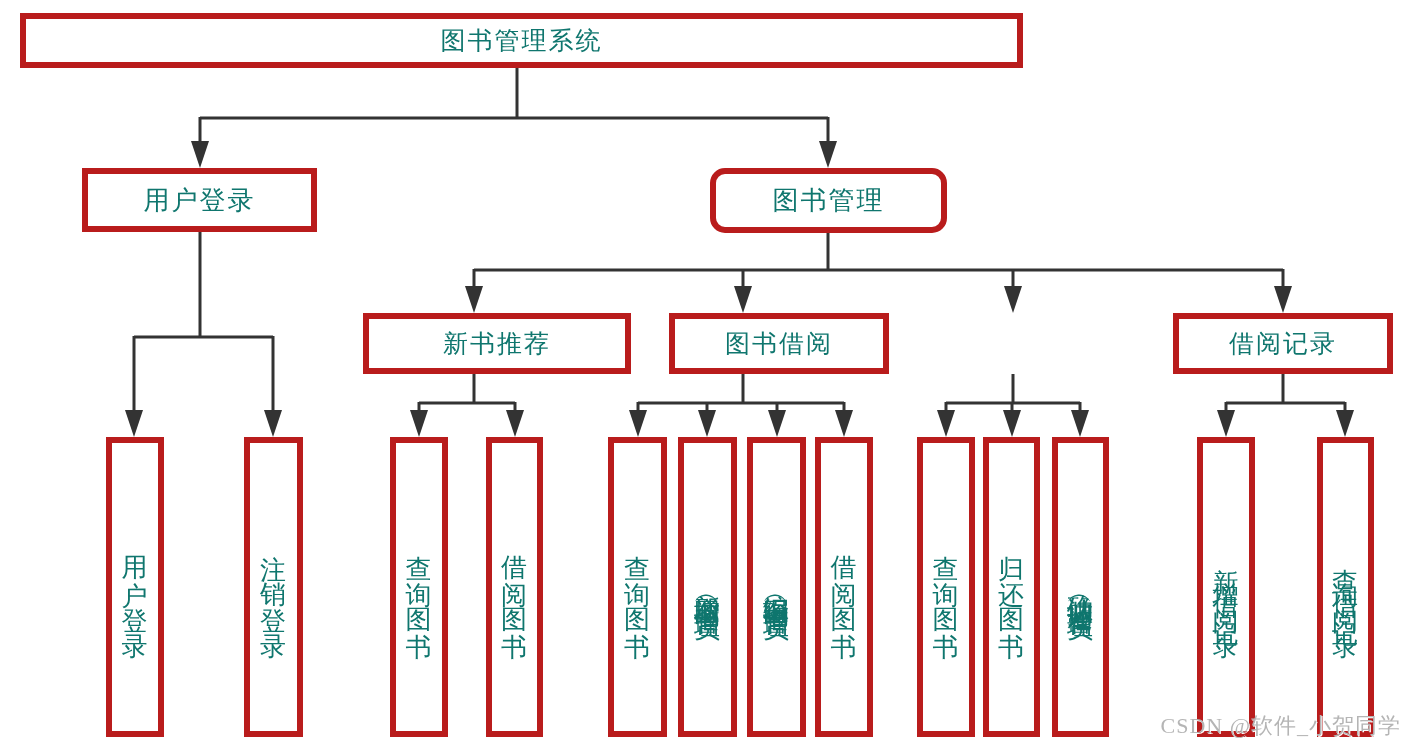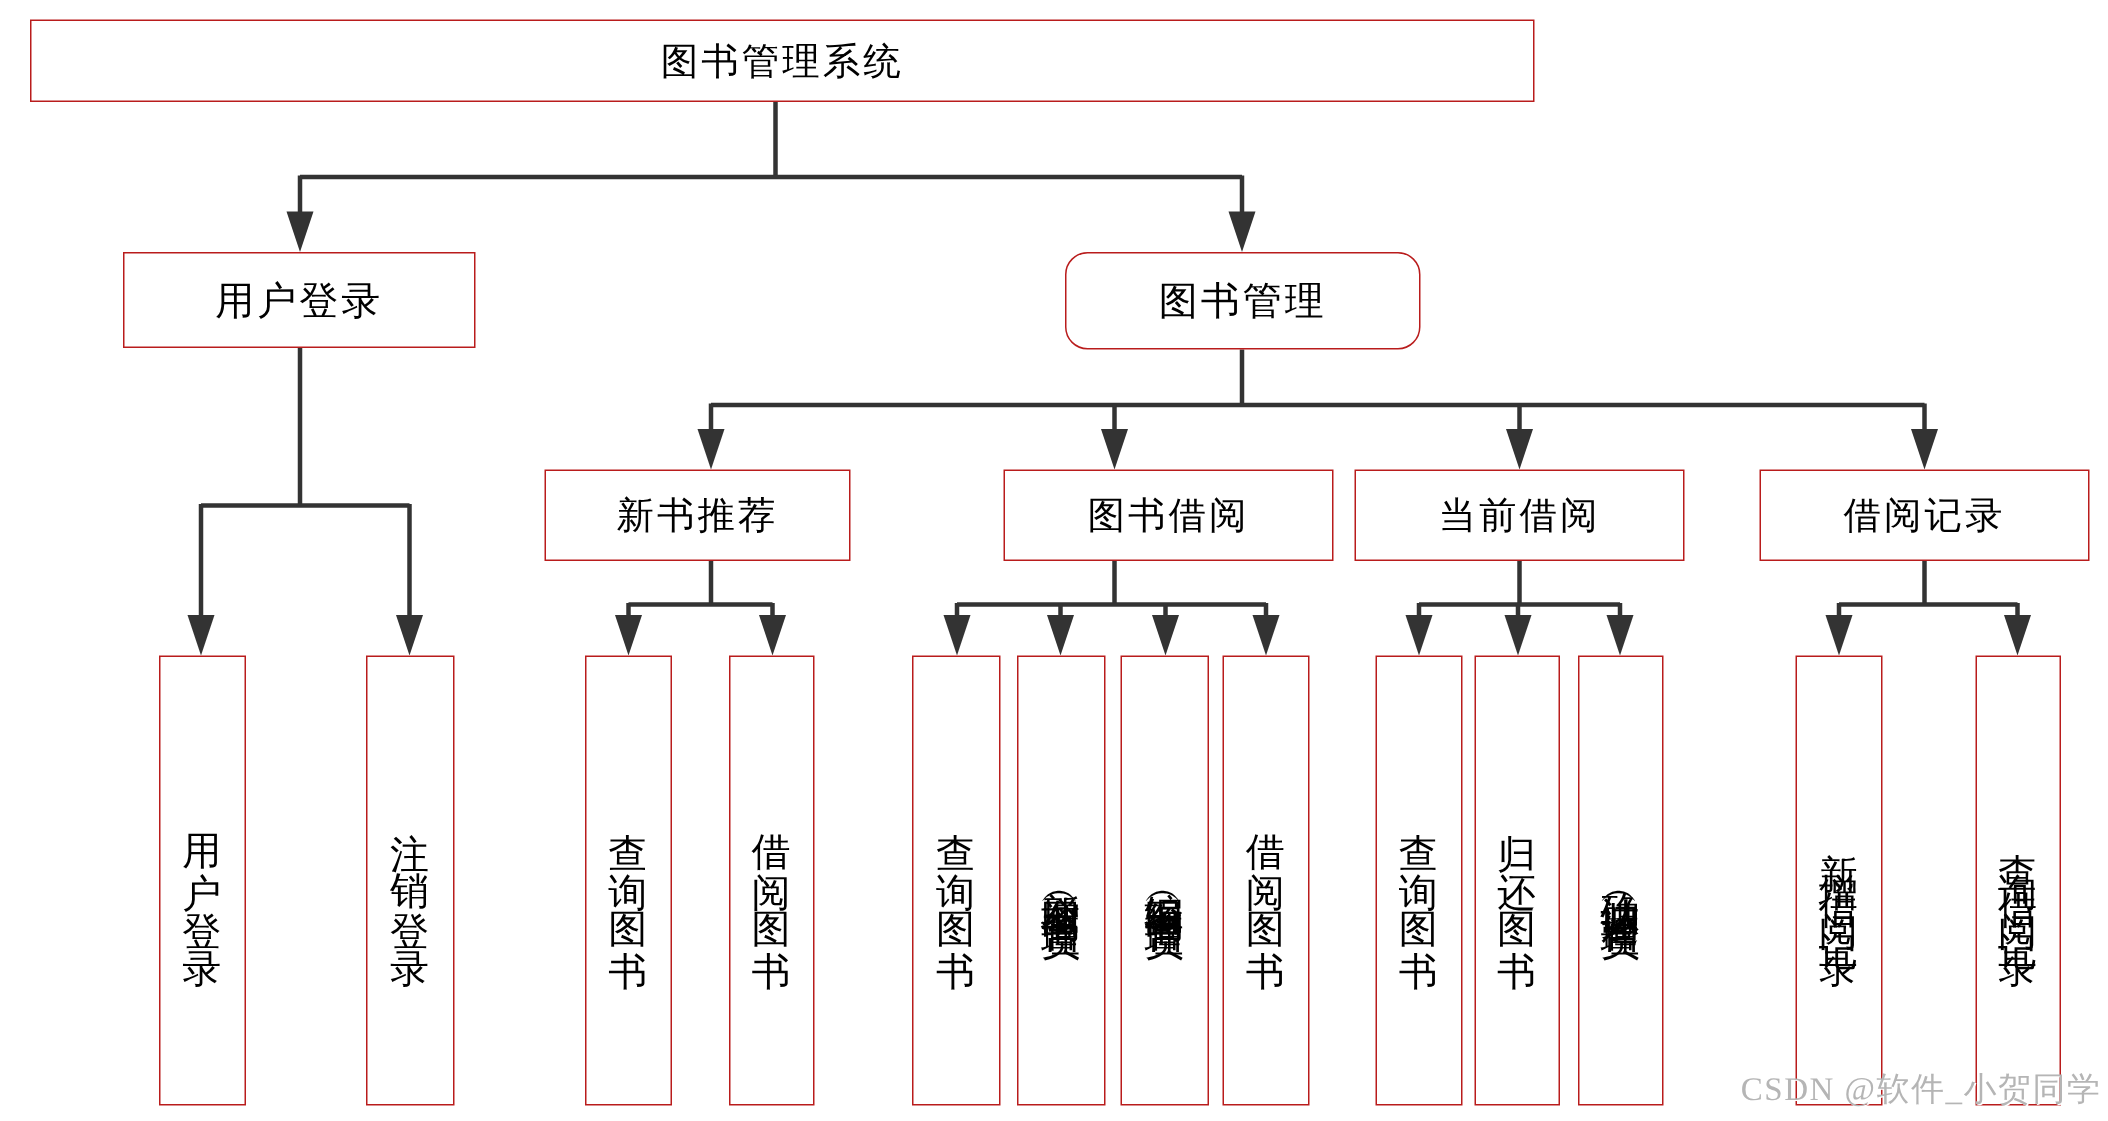--- a/index.html
+++ b/index.html
@@ -19,25 +19,25 @@
     position: absolute;
     left: 0;
     top: 0;
     width: 1405px;
     height: 747px;
   }
   .node {
     position: absolute;
     box-sizing: border-box;
     background: #ffffff;
-    border: 1px solid #b91c1c;
+    border: 6px solid #b91c1c;
     display: flex;
     align-items: center;
     justify-content: center;
-    color: #000000;
+    color: #0f766e;
   }
   .h-node {
     font-size: 25px;
     letter-spacing: 2px;
     white-space: nowrap;
   }
   .v-node {
     top: 437px;
     height: 300px;
     width: 58px;
@@ -130,23 +130,22 @@
       <polygon points="1217,410 1235,410 1226,437"></polygon>
       <polygon points="1336,410 1354,410 1345,437"></polygon>
     </g>
   </svg>
 
   <div class="node h-node" style="left:20px; top:13px; width:1003px; height:55px;">图书管理系统</div>
 
   <div class="node h-node" style="left:82px; top:168px; width:235px; height:64px; font-size:26px;">用户登录</div>
   <div class="node h-node" style="left:710px; top:168px; width:237px; height:65px; font-size:26px;border-radius:15px;">图书管理</div>
 
-  <div class="node h-node" style="left:363px; top:313px; width:204px; height:61px;">新书推荐</div>
+  <div class="node h-node" style="left:363px; top:313px; width:268px; height:61px;">新书推荐</div>
   <div class="node h-node" style="left:633px; top:313px; width:220px; height:61px;margin-left:36px;">图书借阅</div>
-  <div class="node h-node" style="left:903px; top:313px; width:220px; height:61px;">当前借阅</div>
   <div class="node h-node" style="left:1173px; top:313px; width:220px; height:61px;">借阅记录</div>
 
   <div class="node v-node ls4" style="left:106px;">用户登录</div>
   <div class="node v-node ls4" style="left:244px; width:59px;">注销登录</div>
 
   <div class="node v-node ls4" style="left:390px;">查询图书</div>
   <div class="node v-node ls4" style="left:486px; width:57px;">借阅图书</div>
 
   <div class="node v-node ls4" style="left:608px; width:59px;">查询图书</div>
   <div class="node v-node ls9" style="left:678px; width:59px;">新增图书（管理员）</div>

